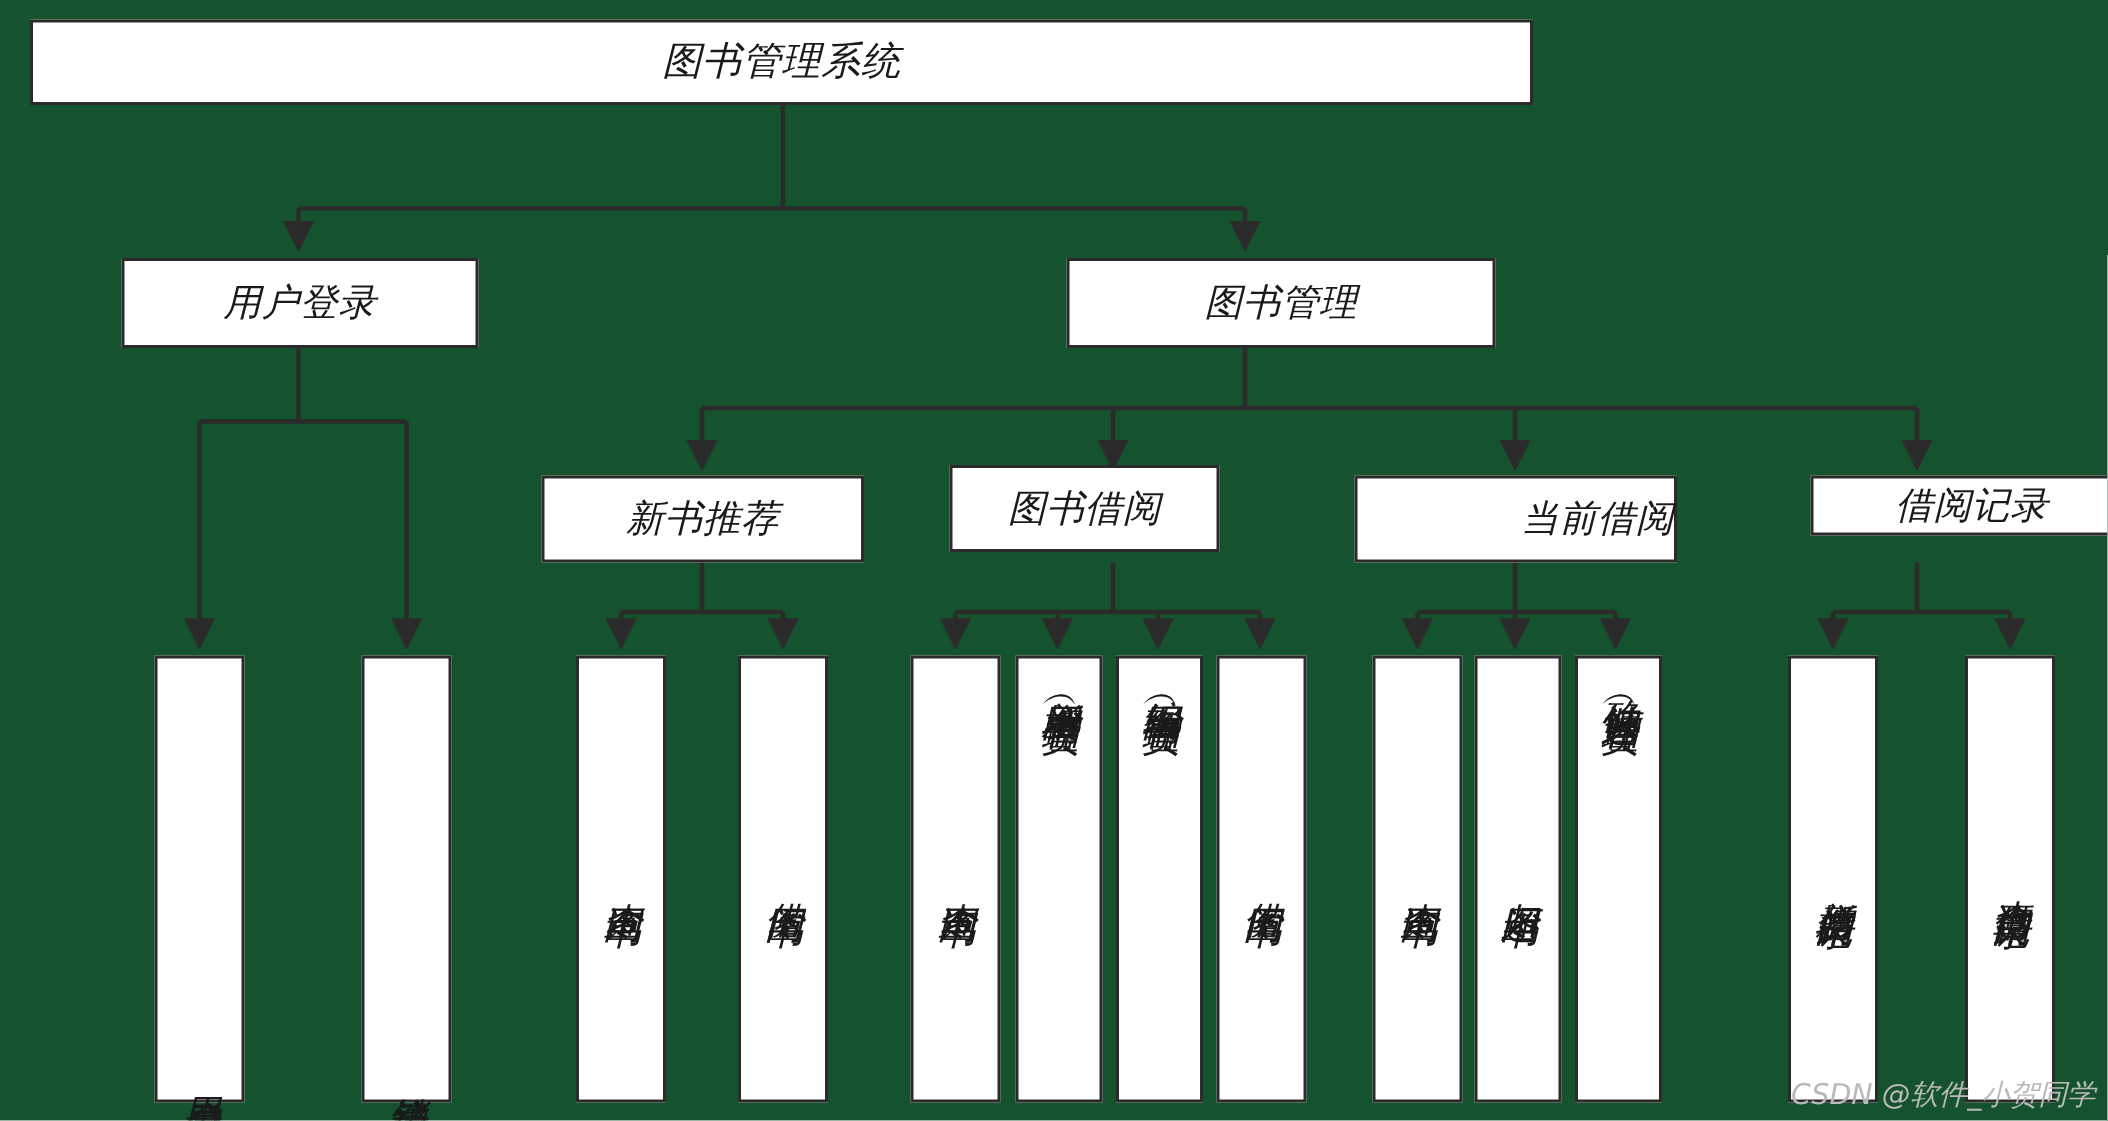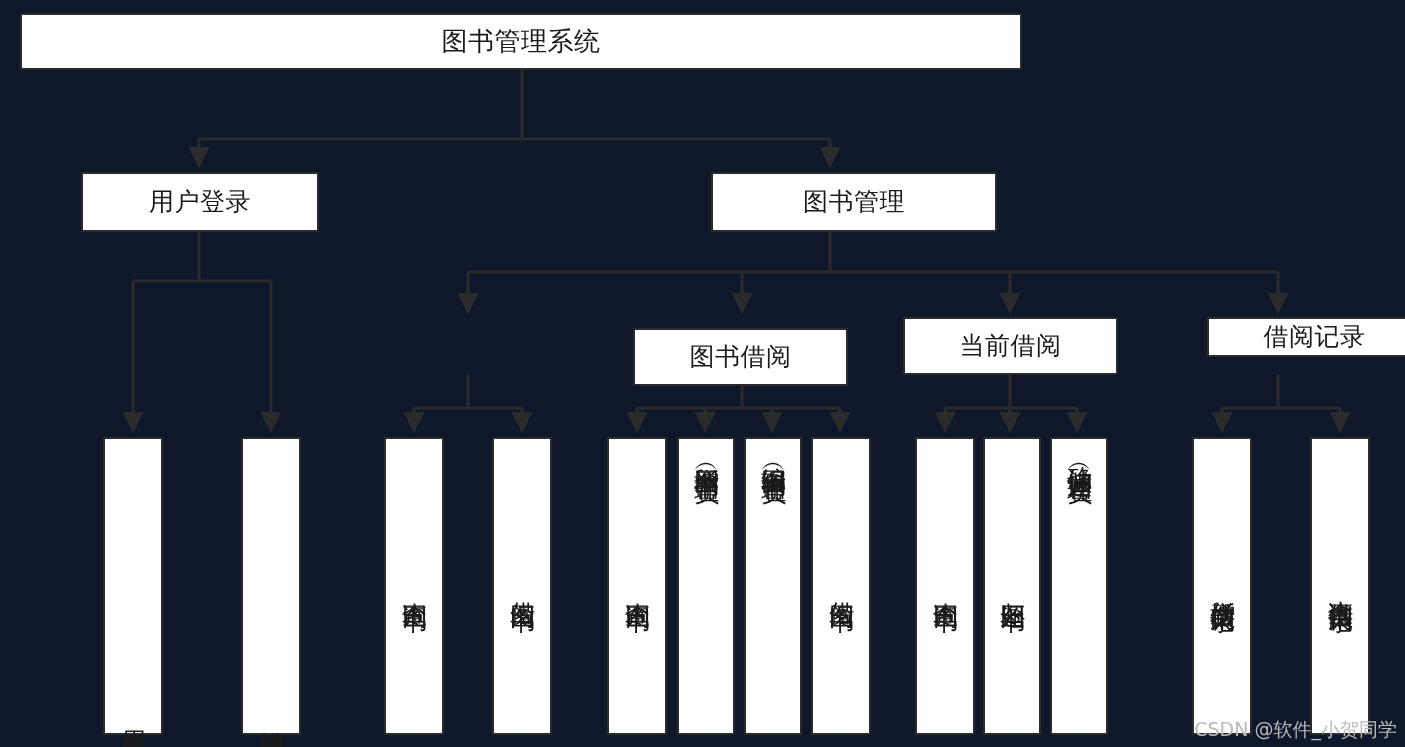--- a/index.html
+++ b/index.html
@@ -9,22 +9,23 @@
     background: #ffffff;
   }
   body {
     font-family: "DejaVu Sans", "Liberation Sans", sans-serif;
     color: #1a1a1a;
   }
   #canvas {
     position: relative;
     width: 1405px;
     height: 747px;
-    background: #0f172a;
+    background: #14532d;
     overflow: hidden;
+    font-style: italic;
   }
   #edges {
     position: absolute;
     left: 0;
     top: 0;
     width: 1405px;
     height: 747px;
     pointer-events: none;
   }
   .node {
@@ -143,24 +144,27 @@
     <span class="label">图书管理系统</span>
   </div>
 
   <div class="node horiz" style="left:81px; top:172px; width:238px; height:60px;">
     <span class="label">用户登录</span>
   </div>
   <div class="node horiz" style="left:711px; top:172px; width:286px; height:60px;">
     <span class="label">图书管理</span>
   </div>
 
-  <div class="node horiz" style="left:633px; top:328px; width:215px; height:58px;">
+  <div class="node horiz" style="left:361px; top:317px; width:215px; height:58px;">
+    <span class="label">新书推荐</span>
+  </div>
+  <div class="node horiz" style="left:633px; top:310px; width:180px; height:58px;">
     <span class="label">图书借阅</span>
   </div>
-  <div class="node horiz" style="left:903px; top:317px; width:215px; height:58px;">
+  <div class="node horiz" style="left:903px; top:317px; width:215px; height:58px;justify-content:flex-end;">
     <span class="label">当前借阅</span>
   </div>
   <div class="node horiz" style="left:1171px; top:317px; width:215px; height:40px;margin-left:36px;">
     <span class="label">借阅记录</span>
   </div>
 
   <div class="node vert" style="left:103px; top:437px; width:60px; height:298px;">
     <span class="label">用户登录</span>
   </div>
   <div class="node vert" style="left:241px; top:437px; width:60px; height:298px;">

